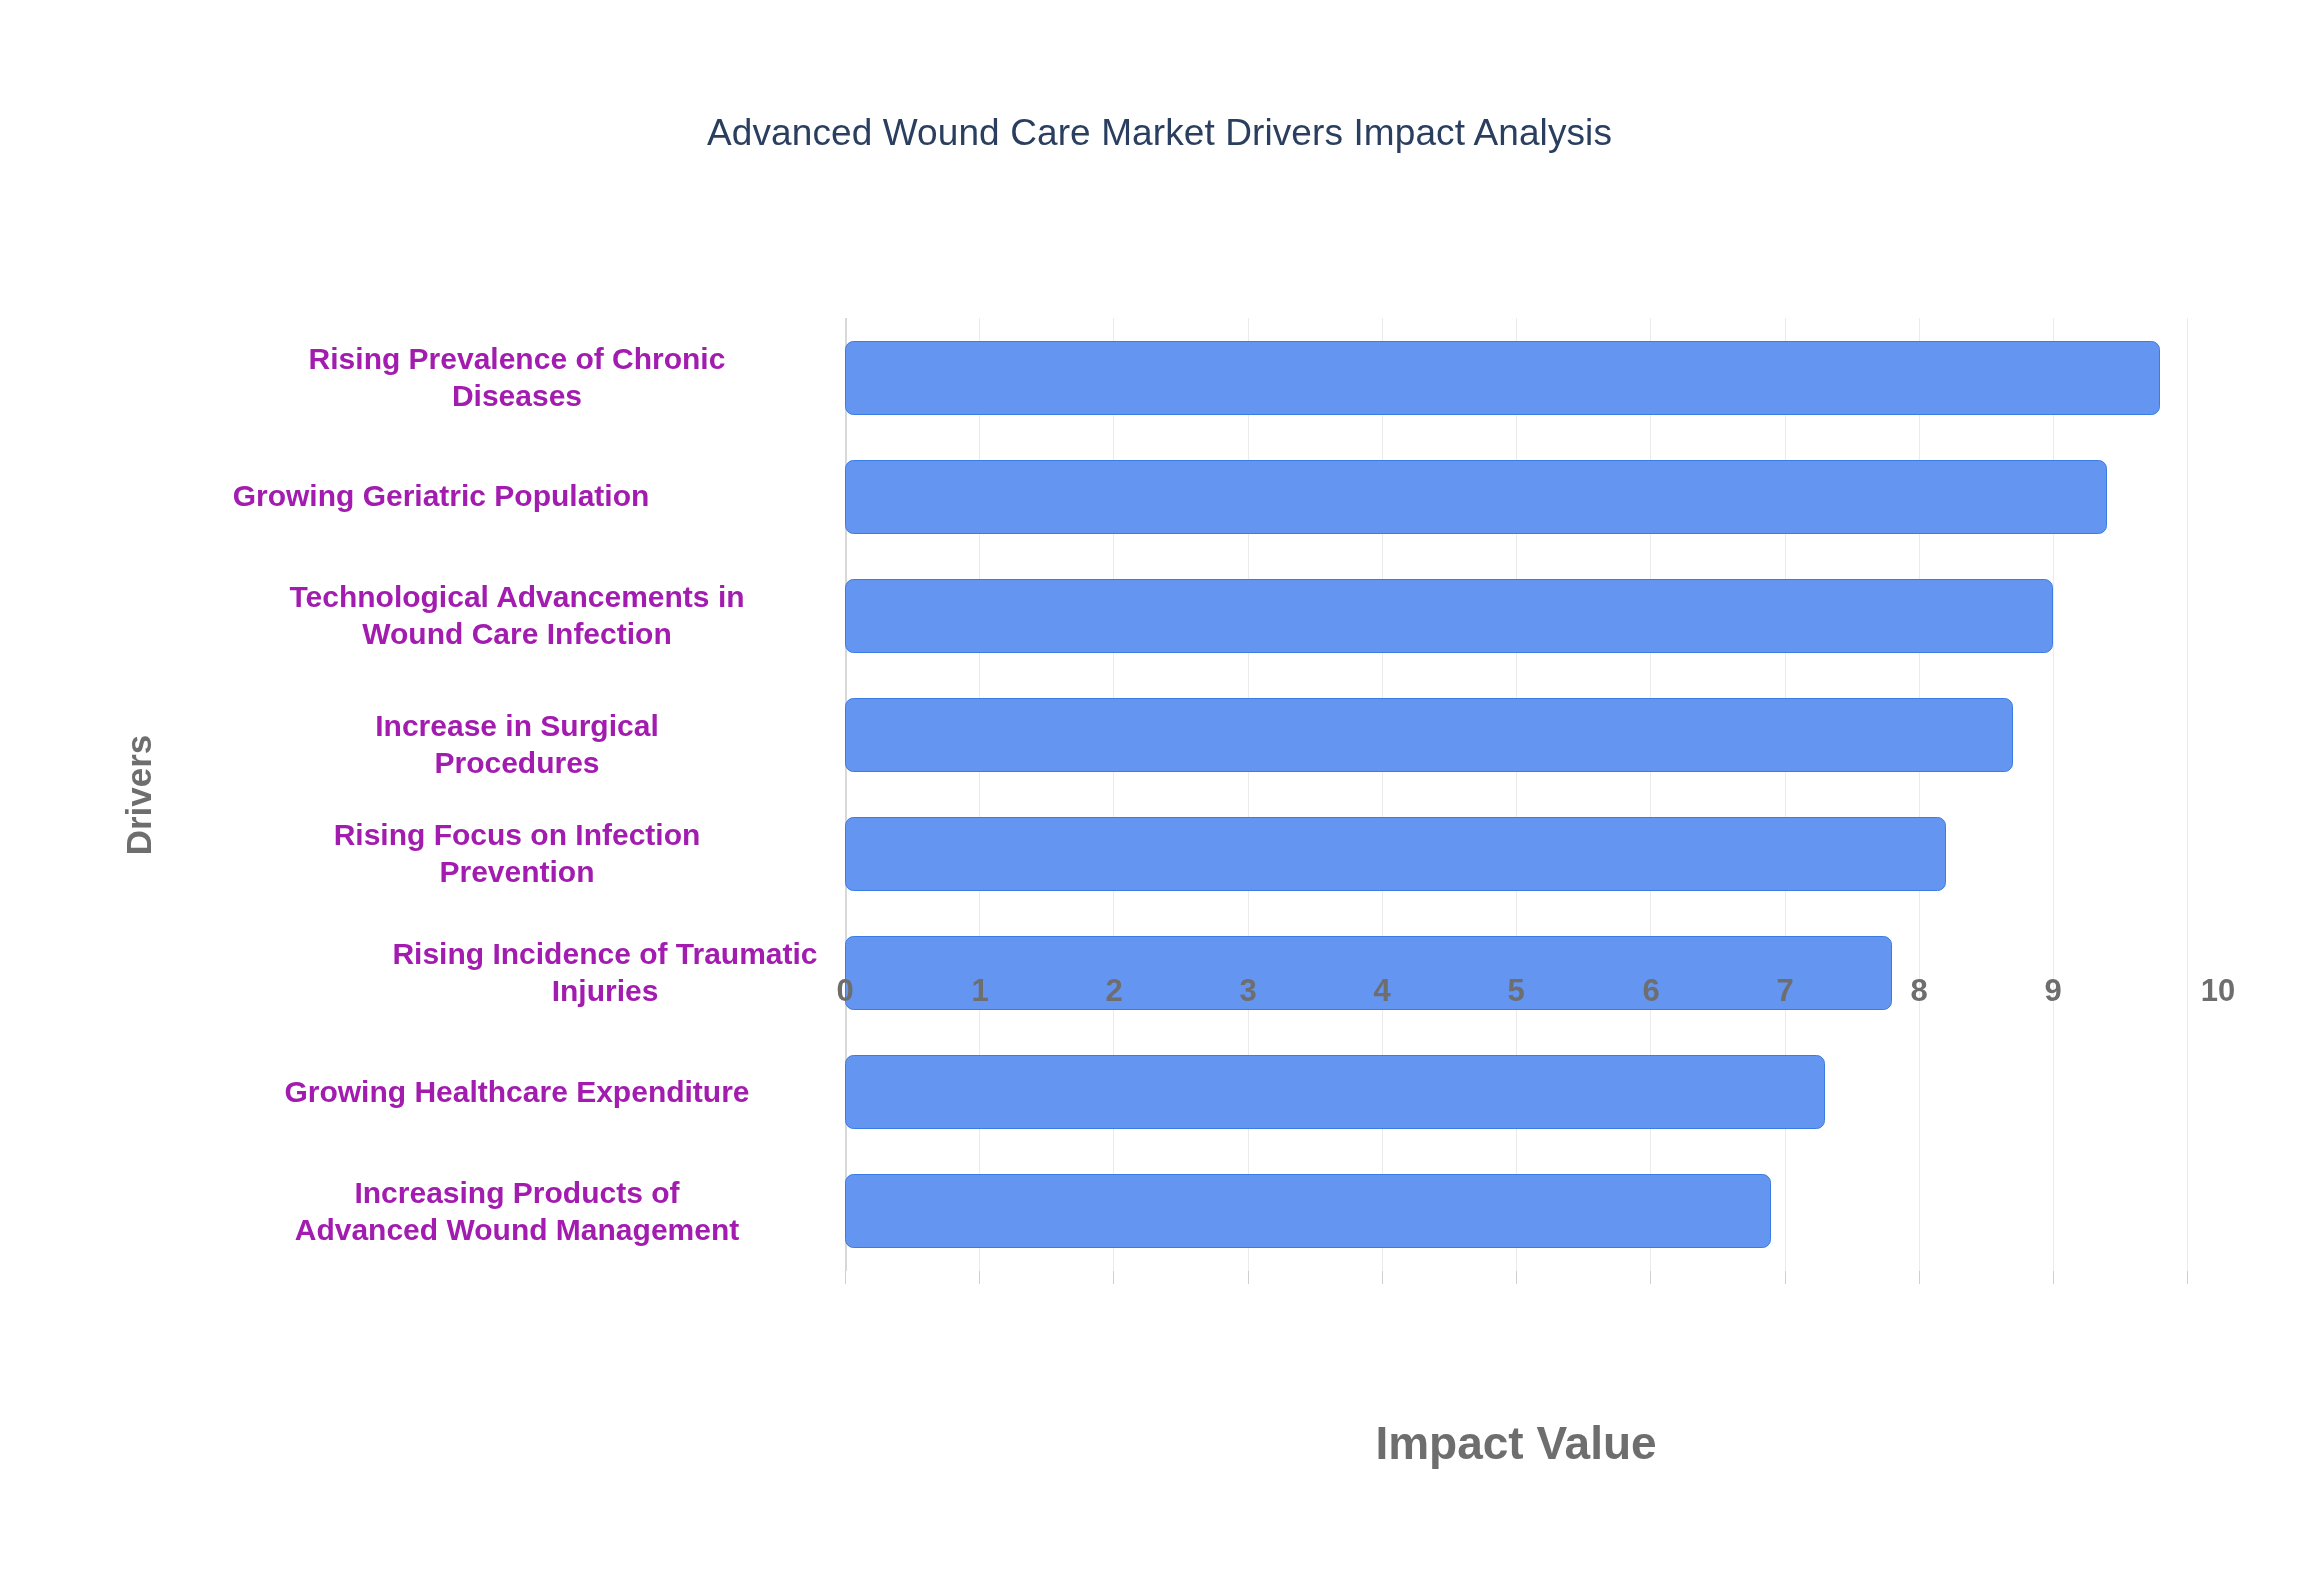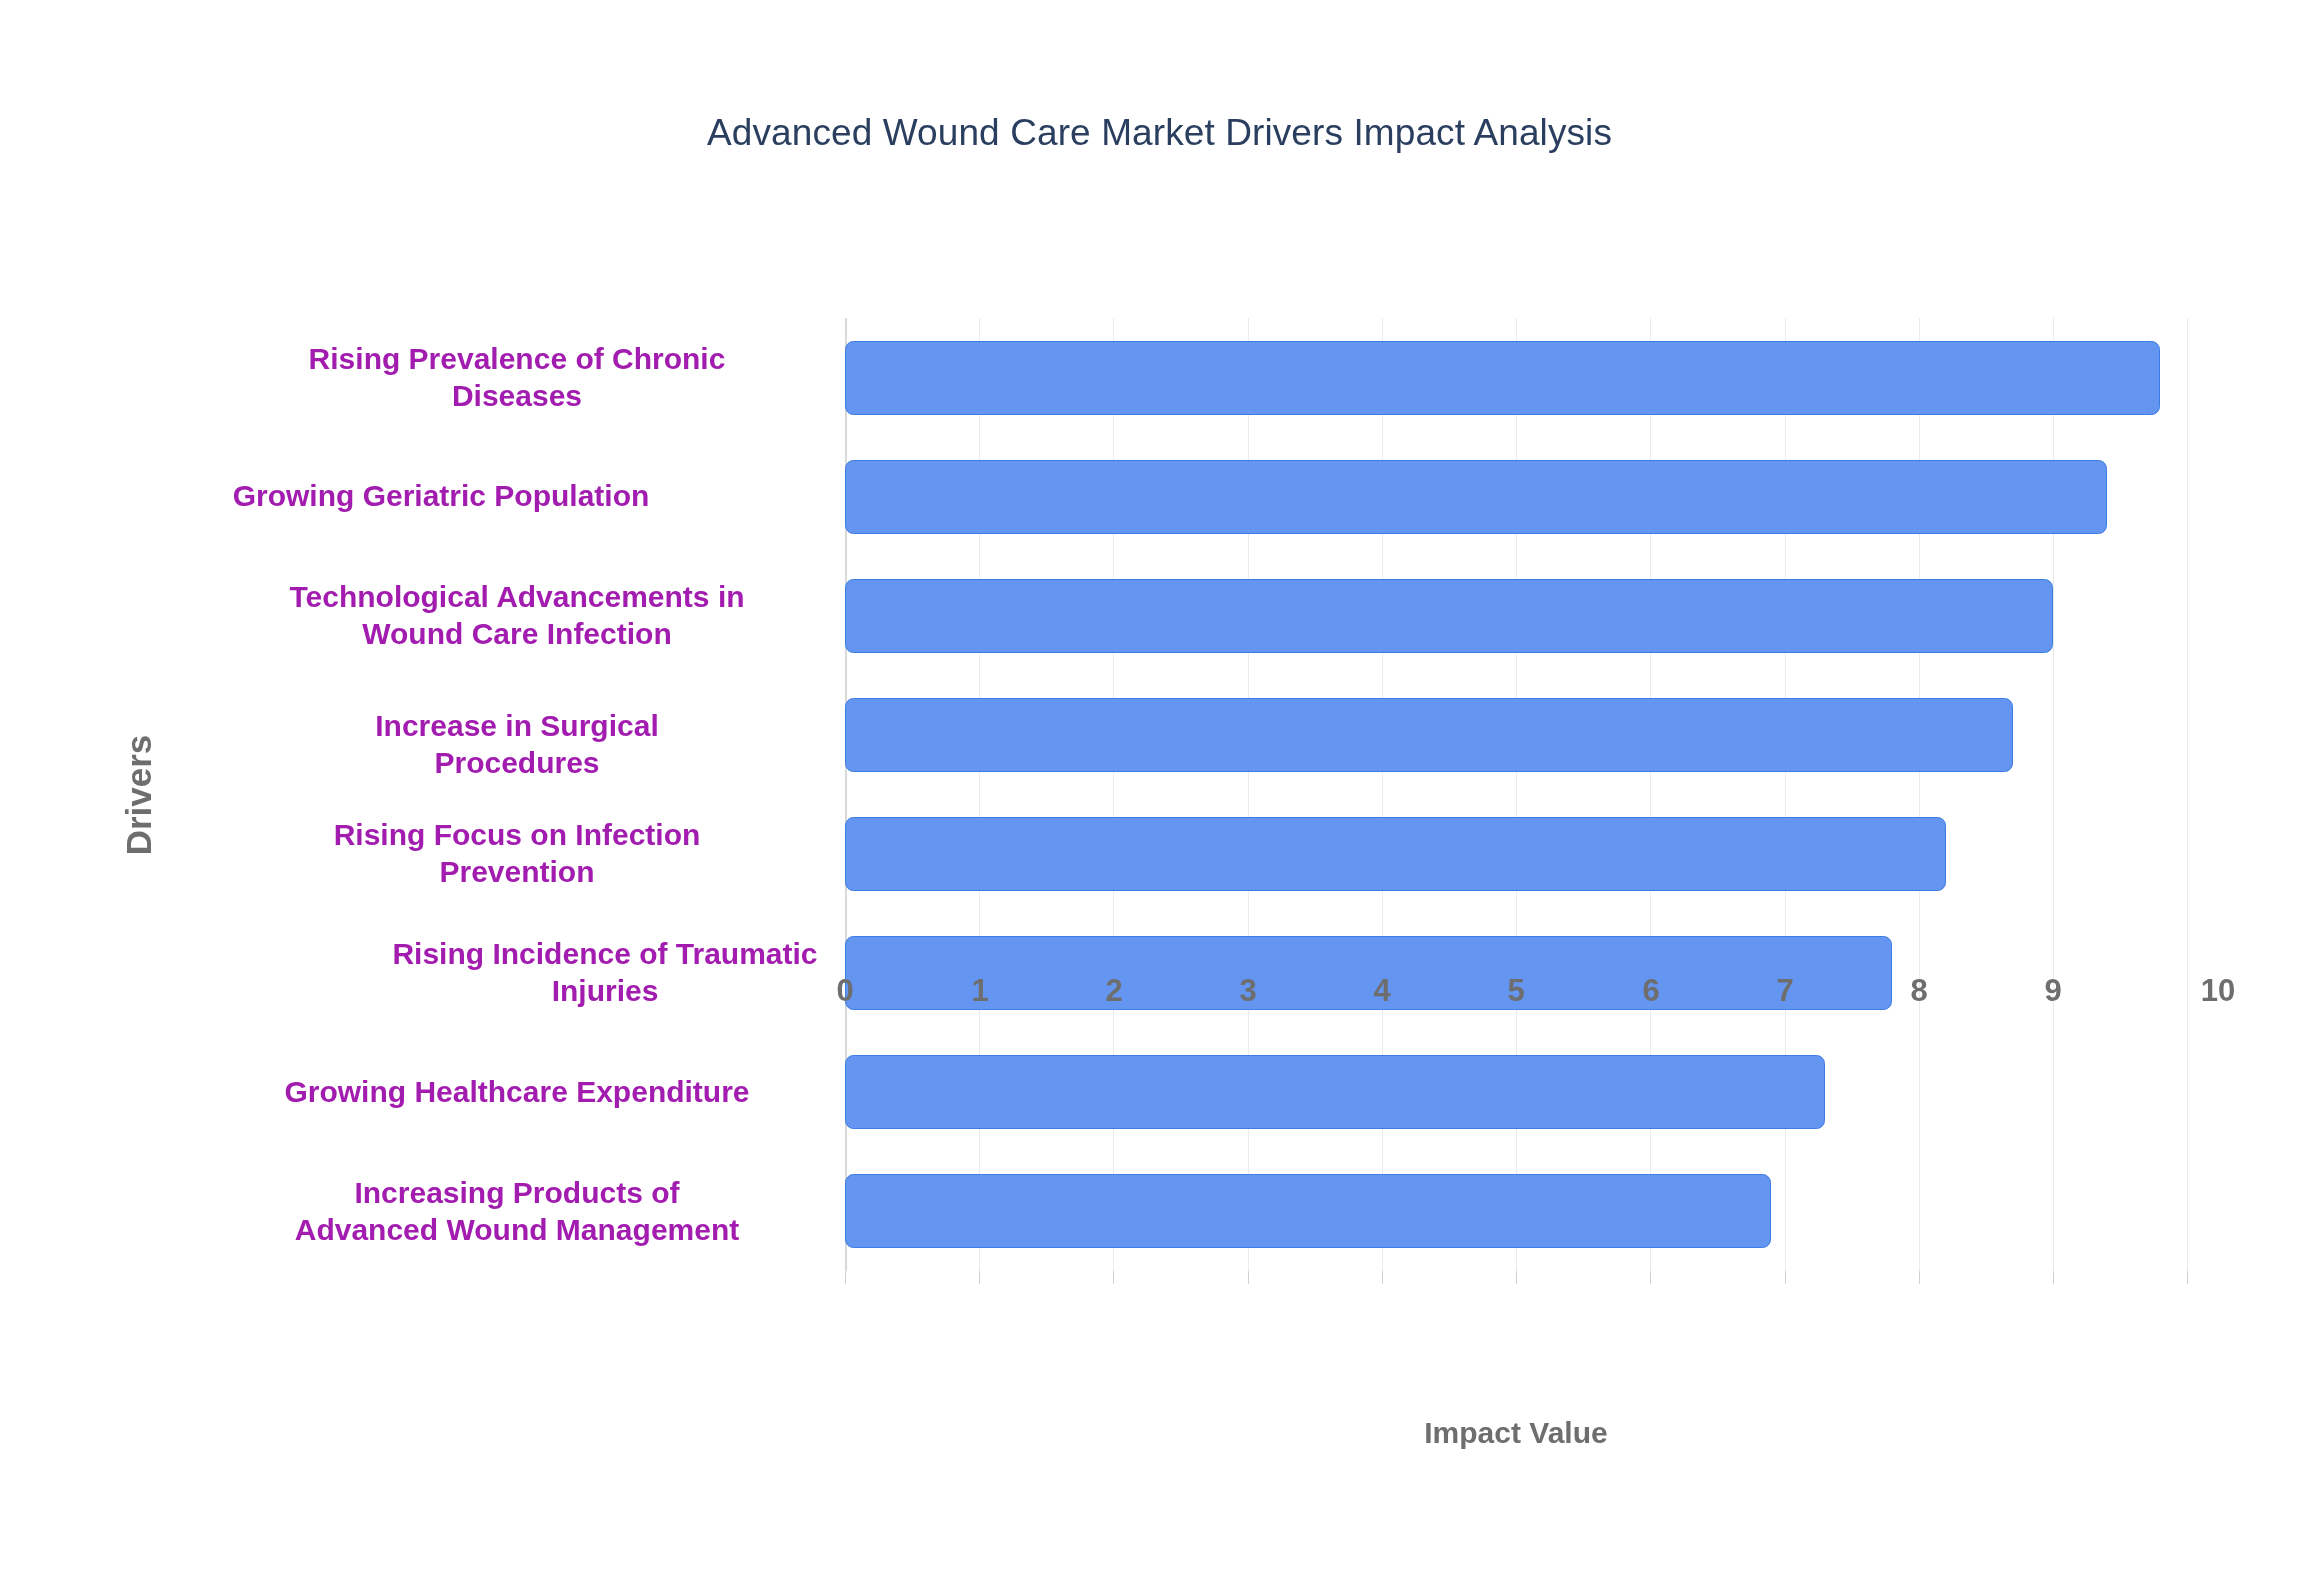--- a/index.html
+++ b/index.html
@@ -103,21 +103,21 @@
     white-space: pre-line;
   }
 
   
   #x-axis-title {
     position: absolute;
     left: 845px;
     top: 1416px;
     width: 1342px;
     text-align: center;
-    font-size: 30px;
+    font-size: 46px;
     font-weight: bold;
     color: #6e6e6e;
     white-space: nowrap;
   }
 
   #y-axis-title {
     position: absolute;
     left: 139px;
     top: 795px;
     font-size: 35px;

